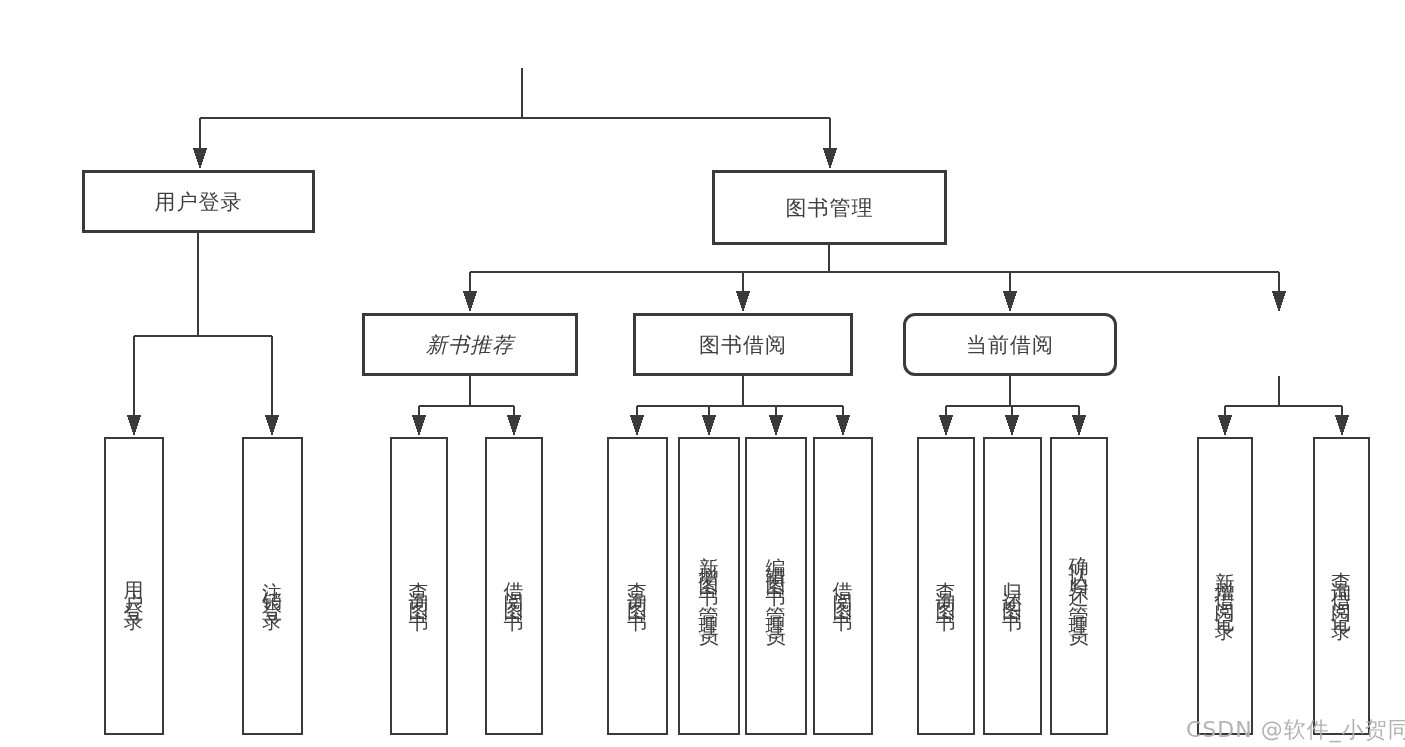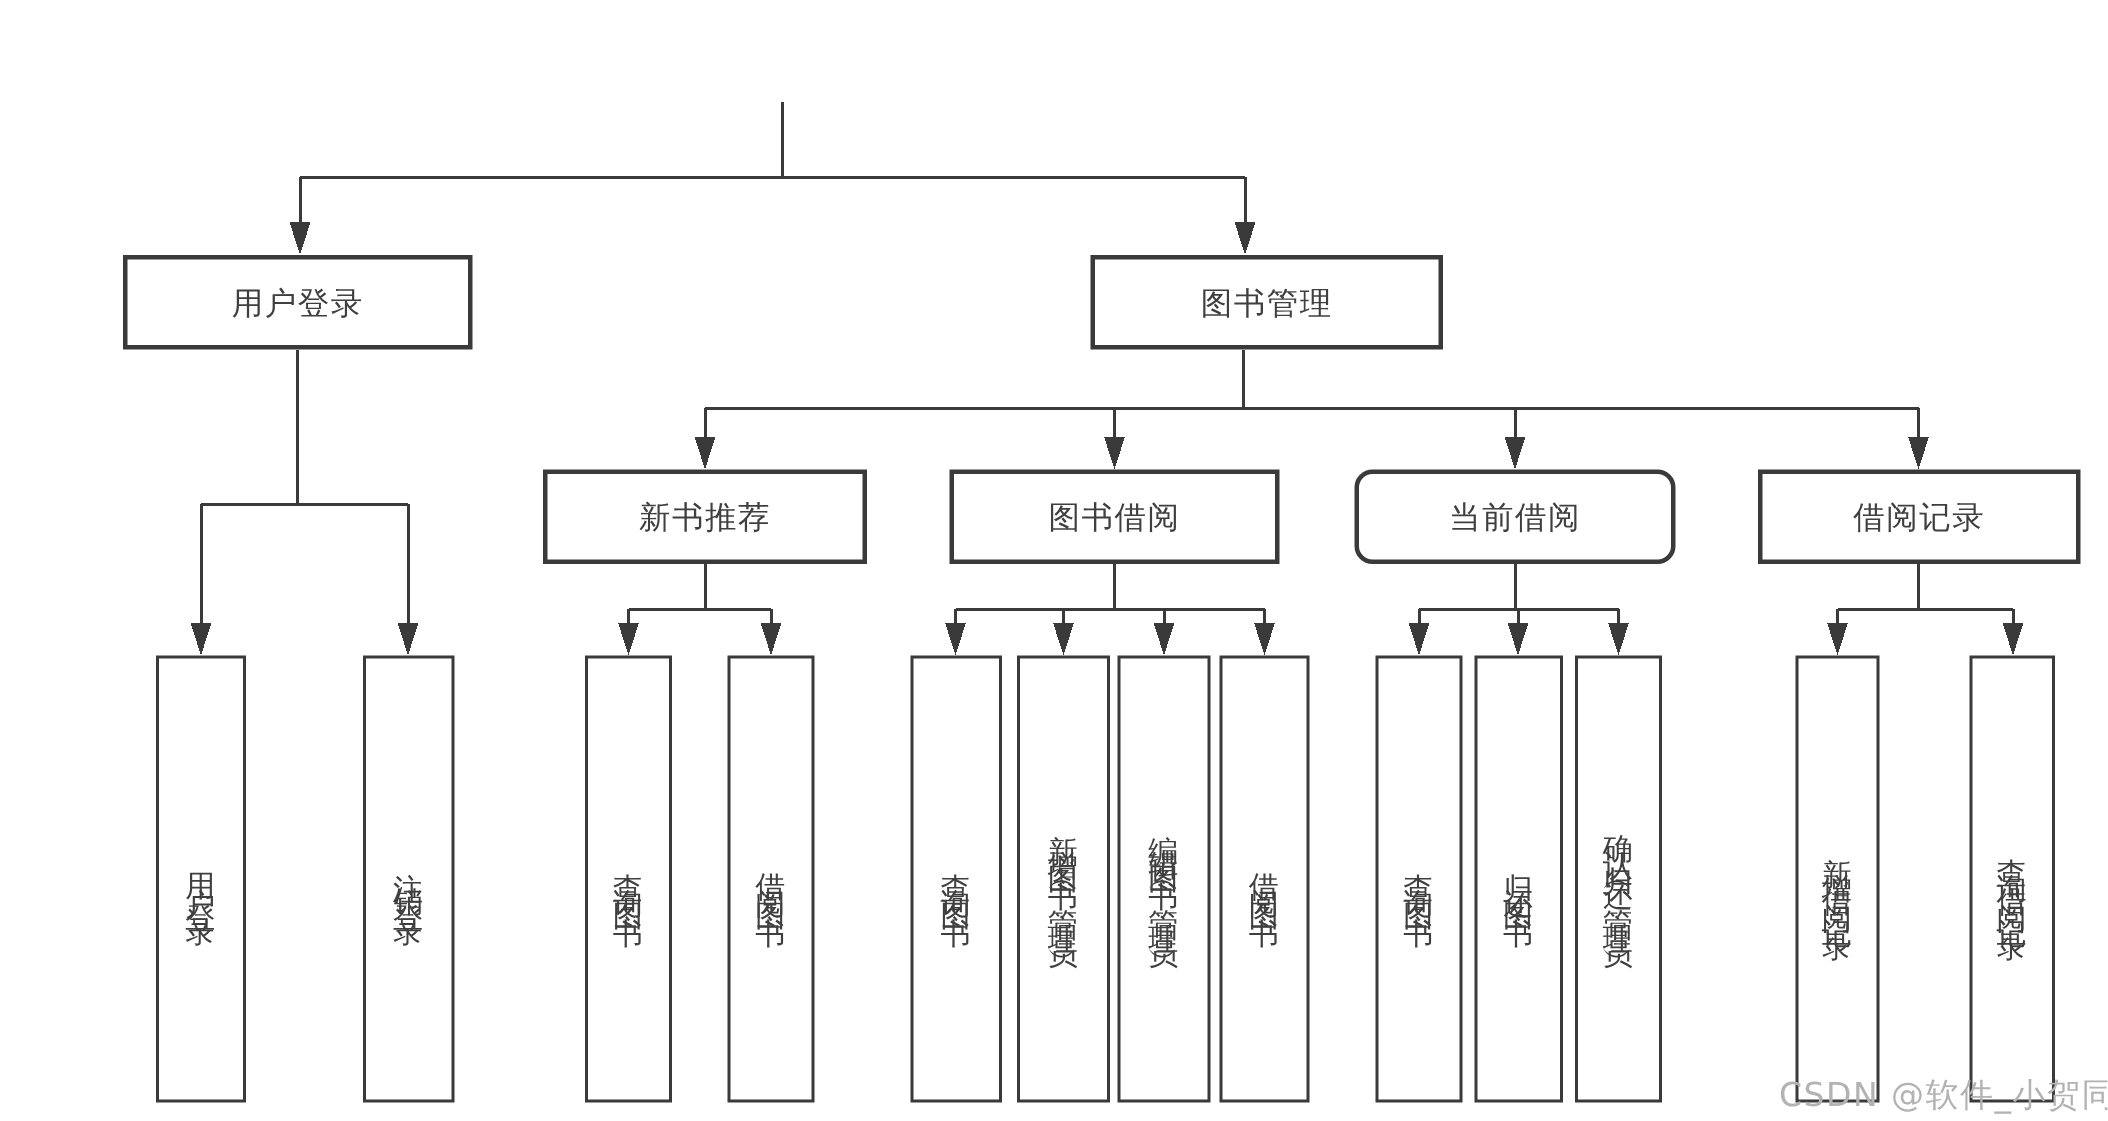--- a/index.html
+++ b/index.html
@@ -106,35 +106,32 @@
     <line x1="1225" y1="406" x2="1225" y2="417"></line>
     <polygon points="1218,415 1232,415 1225,437" stroke="none"></polygon>
     <line x1="1342" y1="406" x2="1342" y2="417"></line>
     <polygon points="1335,415 1349,415 1342,437" stroke="none"></polygon>
   </svg>
 
 
   <div class="node" style="left:82px;top:170px;width:233px;height:63px;">
     <span class="label">用户登录</span>
   </div>
-  <div class="node" style="left:712px;top:170px;width:235px;height:63px;margin-left:15px;">
+  <div class="node" style="left:712px;top:170px;width:235px;height:75px;">
     <span class="label">图书管理</span>
   </div>
 
-  <div class="node" style="left:362px;top:313px;width:216px;height:63px;">
+  <div class="node" style="left:362px;top:313px;width:216px;height:63px;font-style:italic;">
     <span class="label">新书推荐</span>
   </div>
   <div class="node" style="left:633px;top:313px;width:220px;height:63px;">
     <span class="label">图书借阅</span>
   </div>
   <div class="node" style="left:903px;top:313px;width:214px;height:63px;border-radius:12px;">
     <span class="label">当前借阅</span>
-  </div>
-  <div class="node" style="left:1172px;top:313px;width:215px;height:63px;">
-    <span class="label">借阅记录</span>
   </div>
 
   <div class="node leaf" style="left:104px;width:60px;">
     <span class="label">用户登录</span>
   </div>
   <div class="node leaf" style="left:242px;width:61px;">
     <span class="label">注销登录</span>
   </div>
 
   <div class="node leaf" style="left:390px;width:58px;">

